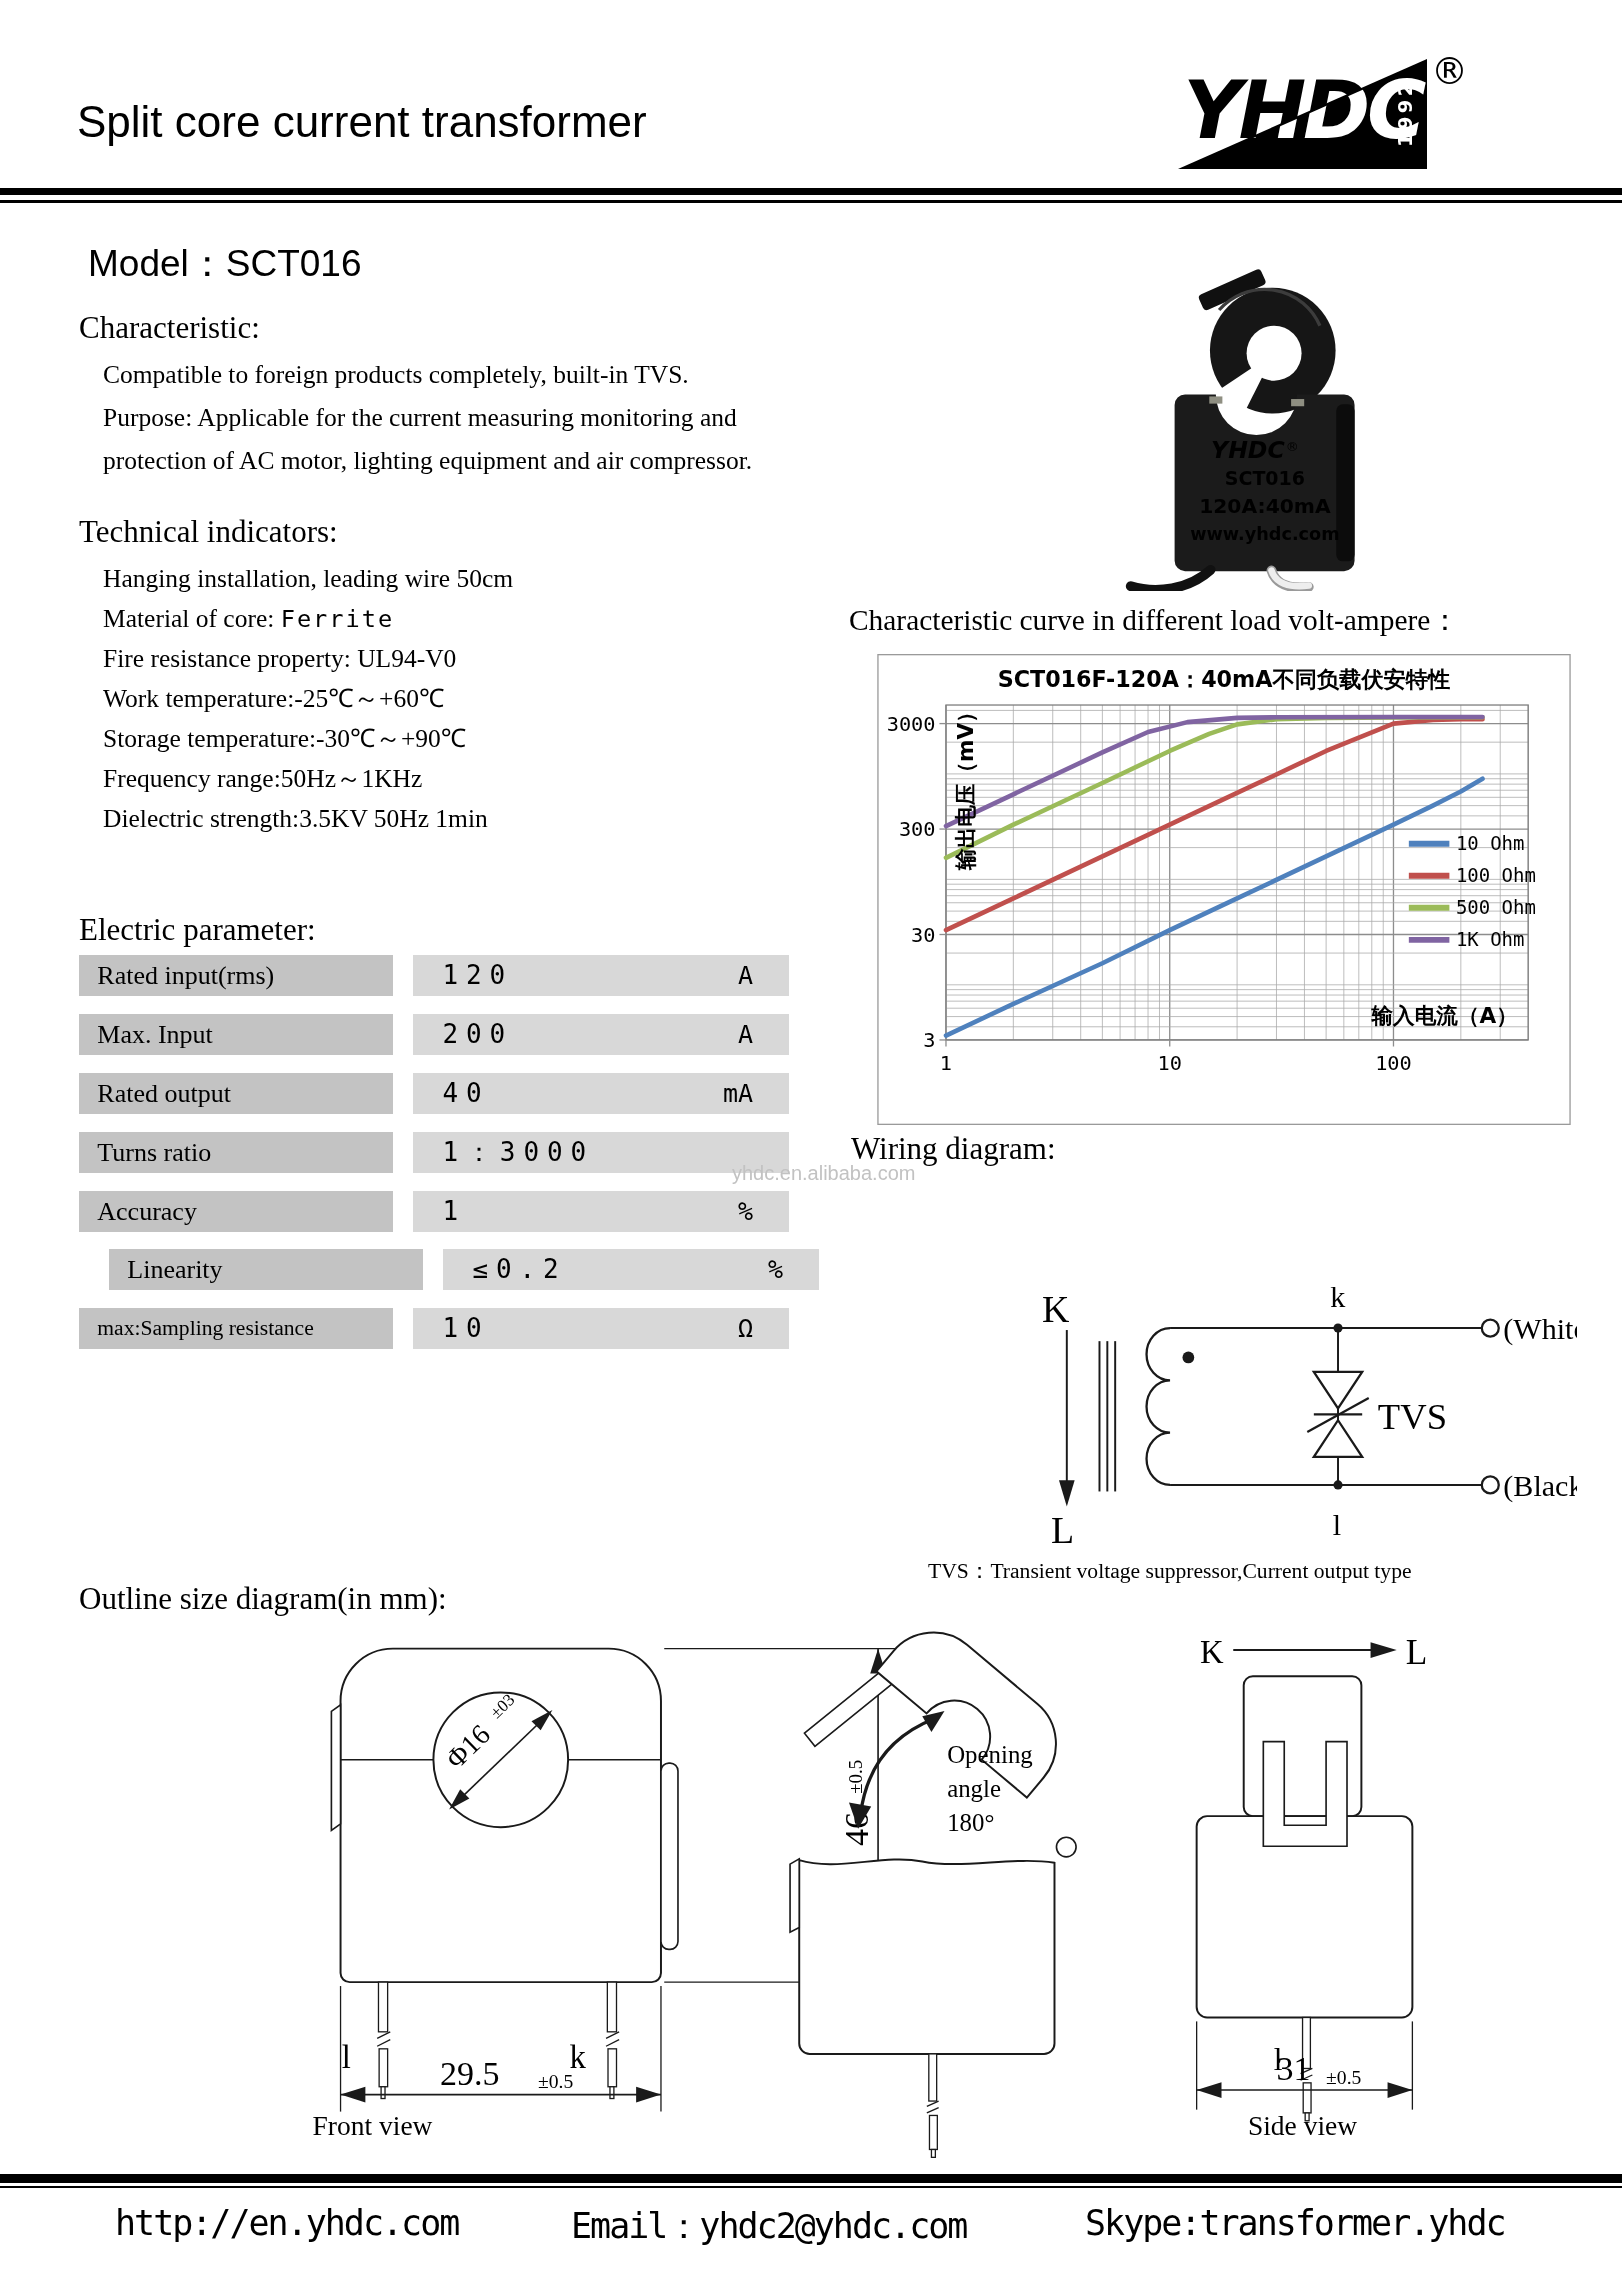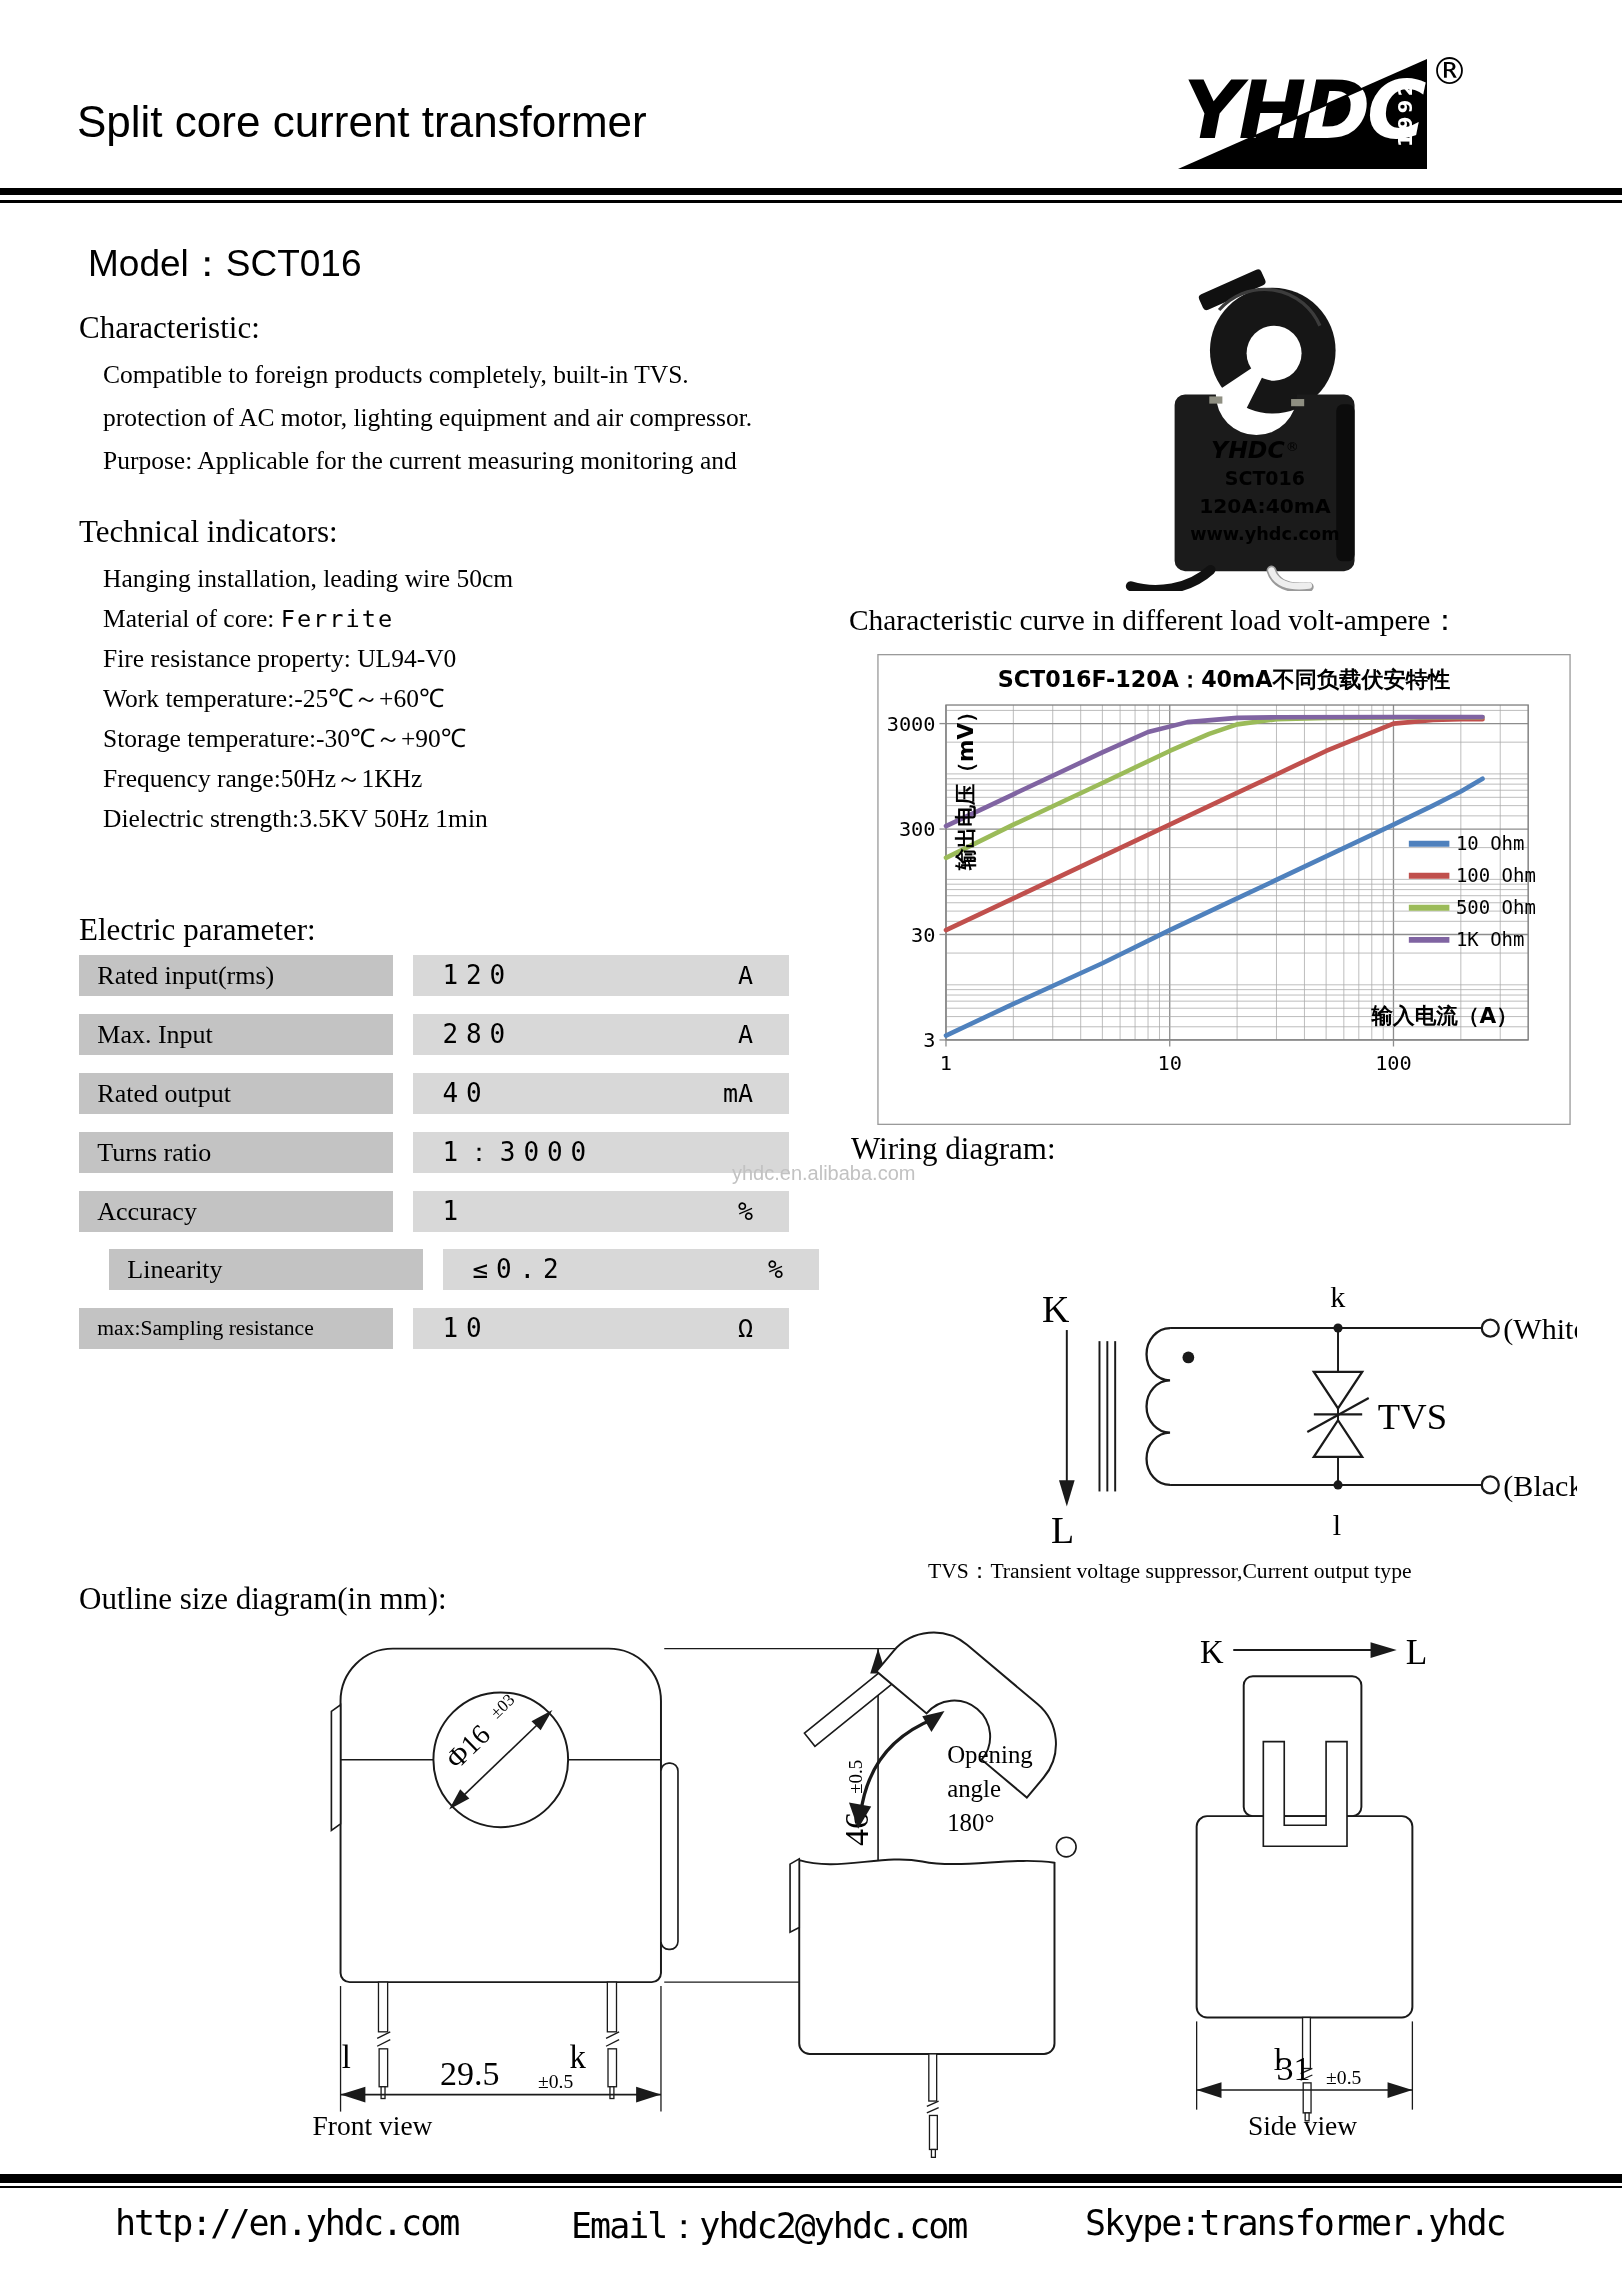--- a/index.html
+++ b/index.html
@@ -86,22 +86,22 @@
     <div id="logo-reg">®</div>
   </div>
   <div class="abs" id="rule1"></div>
   <div class="abs" id="rule2"></div>
 
   <div class="abs" id="model-line">Model：SCT016</div>
 
   <div class="abs h-section" id="char-head">Characteristic:</div>
   <div class="abs" id="char-lines">
       <div>Compatible to foreign products completely, built-in TVS.</div>
+      <div>Purpose: Applicable for the current measuring monitoring and</div>
       <div>protection of AC motor, lighting equipment and air compressor.</div>
-      <div>Purpose: Applicable for the current measuring monitoring and</div>
     </div>
 
   <div class="abs h-section" id="tech-head">Technical indicators:</div>
   <div class="abs" id="tech-lines">
       <div class="tech-line"><span>Hanging installation, leading wire 50cm</span></div>
       <div class="tech-line"><span>Material of core: </span><span class="tech-mono">Ferrite</span></div>
       <div class="tech-line"><span>Fire resistance property: UL94-V0</span></div>
       <div class="tech-line"><span>Work temperature:-25℃～+60℃</span></div>
       <div class="tech-line"><span>Storage temperature:-30℃～+90℃</span></div>
       <div class="tech-line"><span>Frequency range:50Hz～1KHz</span></div>
@@ -113,21 +113,21 @@
       <div class="p-row" style="top: 0px;">
         <div class="p-label">Rated input(rms)</div>
         <div class="p-value">
           <span class="p-val">120</span>
           <span class="p-unit">A</span>
         </div>
       </div>
       <div class="p-row" style="top: 59px;">
         <div class="p-label">Max. Input</div>
         <div class="p-value">
-          <span class="p-val">280</span>
+          <span class="p-val">200</span>
           <span class="p-unit">A</span>
         </div>
       </div>
       <div class="p-row" style="top: 118px;">
         <div class="p-label">Rated output</div>
         <div class="p-value">
           <span class="p-val">40</span>
           <span class="p-unit">mA</span>
         </div>
       </div>

